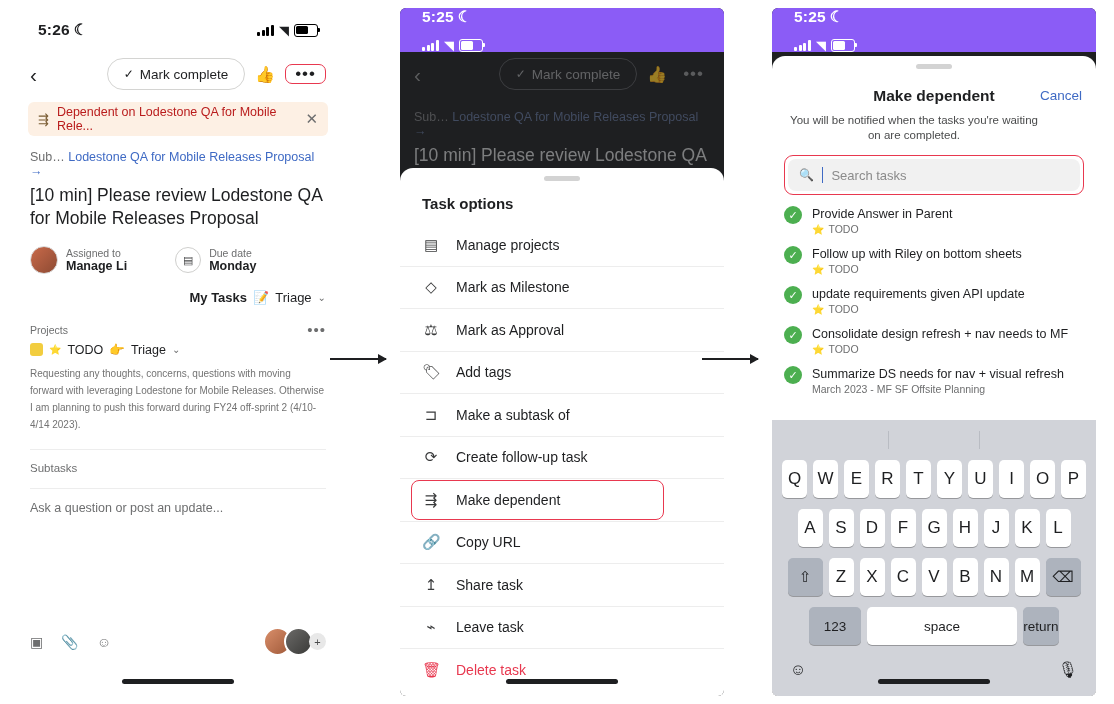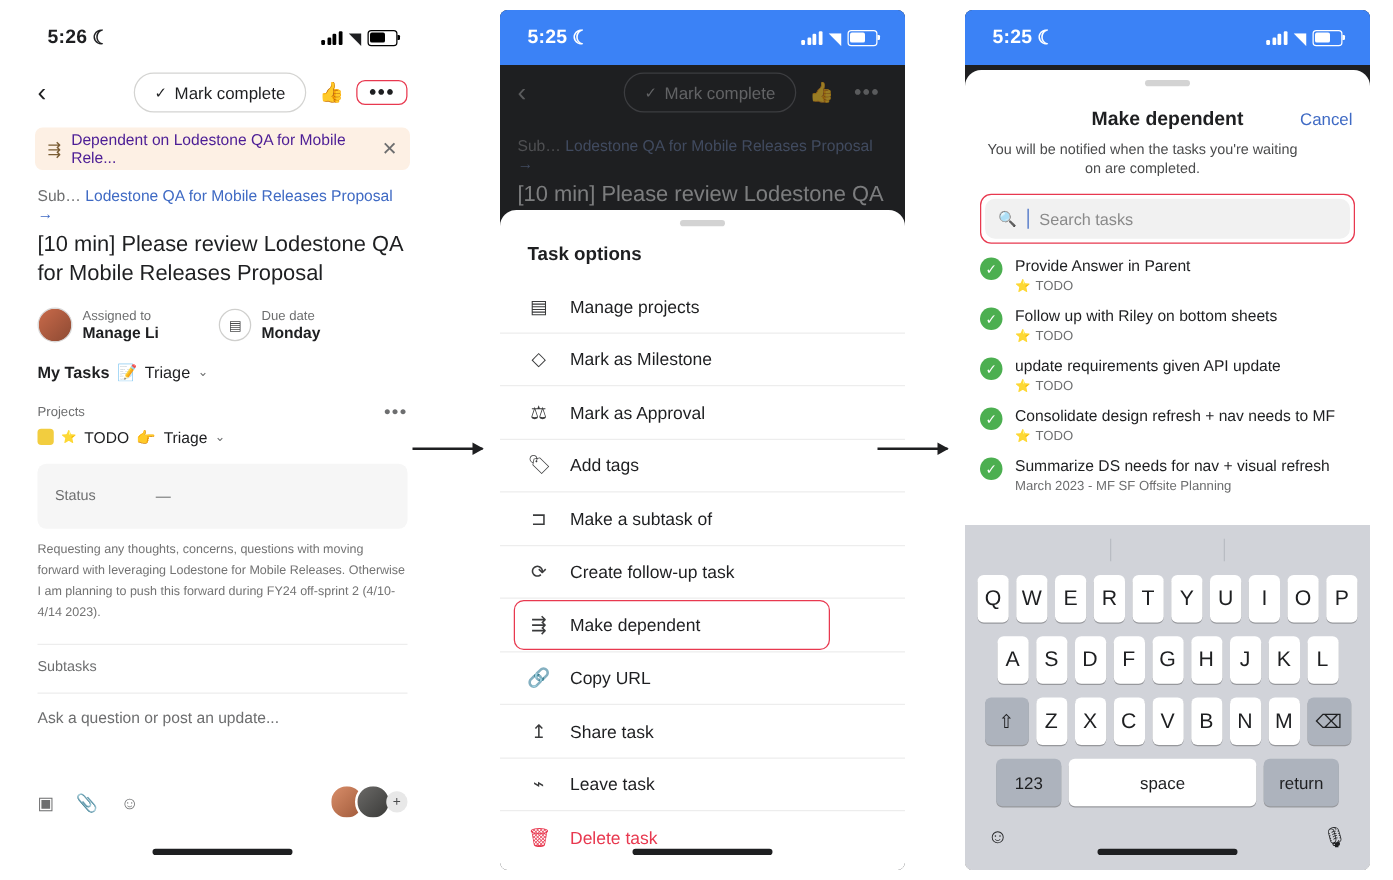--- a/index.html
+++ b/index.html
@@ -13,21 +13,21 @@
   
   .phone{position:absolute;top:8px;width:324px;height:688px;overflow:hidden;}
   .phone1{left:16px;}
   .phone2{left:400px;}
   .phone3{left:772px;}
 
   .screen{position:absolute;inset:0;background:#fff;border-radius:6px;overflow:hidden;}
 
   
   .statusbar{height:44px;display:flex;justify-content:space-between;padding:0 22px;}
-  .statusbar.dark{background:#3b82f6;}
+  .statusbar.dark{background:#8b5cf6;flex-direction:column;}
   .sb-time{font-size:15.5px;font-weight:600;letter-spacing:.2px;display:flex;align-items:center;gap:4px;}
   .sb-right{display:flex;align-items:center;gap:5px;}
   .bars{display:inline-block;width:17px;height:11px;position:relative;}
   .bars i{position:absolute;bottom:0;width:3px;background:#000;border-radius:1px;}
   .bars i:nth-child(1){left:0;height:4px;}
   .bars i:nth-child(2){left:4.5px;height:6px;}
   .bars i:nth-child(3){left:9px;height:8.5px;}
   .bars i:nth-child(4){left:13.5px;height:11px;}
   .dark .bars i{background:#fff;}
   .wifi{font-size:13px;line-height:1;}
@@ -51,38 +51,38 @@
   .check{color:#1e1f21;font-size:12px;}
   .thumb{font-size:16px;color:#6d6e6f;padding:0 2px;}
   .ellipsis-btn{
     border:1.6px solid #e8384f;border-radius:7px;padding:2px 9px;
     font-size:17px;line-height:14px;color:#1e1f21;letter-spacing:1px;
   }
   .dep-banner{
     margin:6px 12px 0;background:#fdf0e4;border-radius:6px;height:34px;
     display:flex;align-items:center;gap:8px;padding:0 10px;font-size:12.5px;color:#7a5c33;
   }
-  .dep-banner .dep-txt{flex:1;color:#4c1d95;}
+  .dep-banner .dep-txt{flex:1;color:#b91c1c;}
   .dep-banner .x{color:#6d6e6f;font-size:15px;}
   .dep-ico{font-size:13px;}
 
   .sub-line{margin:14px 14px 0;font-size:12.5px;color:#6d6e6f;}
   .sub-line a{color:#3f6ac4;text-decoration:none;}
   .task-title{margin:6px 14px 0;font-size:17.5px;line-height:23px;font-weight:400;color:#1e1f21;}
 
   .meta-row{display:flex;gap:10px;margin:16px 14px 0;}
   .meta{display:flex;align-items:center;gap:8px;}
   .avatar{width:26px;height:26px;border-radius:50%;background:linear-gradient(135deg,#c96a4a,#8d4a33);
     border:1px solid #d9d8d8;}
   .cal-ico{width:24px;height:24px;border-radius:50%;border:1px solid #cfcfcd;display:flex;align-items:center;
     justify-content:center;font-size:11px;color:#4a4b4c;}
   .meta-lab{font-size:10.5px;color:#6d6e6f;line-height:12px;}
   .meta-val{font-size:12.5px;color:#1e1f21;font-weight:600;line-height:14px;}
 
-  .mytasks{margin:16px 14px 0;display:flex;align-items:center;gap:6px;font-size:13px;}
+  .mytasks{margin:16px 14px 0;display:flex;align-items:center;gap:6px;font-size:13px;justify-content:flex-end;}
   .mytasks b{font-weight:700;}
   .chev{font-size:10px;color:#6d6e6f;}
 
   .proj-head{margin:16px 14px 0;display:flex;align-items:center;font-size:10.5px;color:#6d6e6f;}
   .proj-head .dots{margin-left:auto;font-size:15px;color:#6d6e6f;letter-spacing:1px;}
   .proj-row{margin:4px 14px 0;display:flex;align-items:center;gap:6px;font-size:12.5px;}
   .sq{width:13px;height:13px;border-radius:3px;background:#f2cd3f;}
 
   .status-card{margin:14px 14px 0;background:#f6f6f6;border-radius:7px;height:52px;display:flex;align-items:center;padding:0 14px;}
   .status-card .lab{font-size:11.5px;color:#6d6e6f;}
@@ -137,21 +137,21 @@
 
   .keyboard{position:absolute;left:0;right:0;bottom:0;height:276px;background:#d1d3d9;border-radius:0 0 6px 6px;}
   .kb-sugg{height:40px;display:flex;align-items:center;justify-content:center;gap:90px;}
   .kb-div{width:1px;height:18px;background:#b9bcc3;}
   .krow{display:flex;justify-content:center;gap:6px;margin-bottom:11px;}
   .key{background:#fff;border-radius:5px;width:25px;height:38px;display:flex;align-items:center;justify-content:center;
     font-size:17px;color:#1e1f21;box-shadow:0 1px 0 rgba(0,0,0,.28);}
   .key.wide{width:35px;background:#adb3bd;font-size:15px;}
   .key.num{width:52px;background:#adb3bd;font-size:13.5px;}
   .key.space{width:150px;font-size:13.5px;}
-  .key.ret{width:60px;background:#adb3bd;font-size:13.5px;}
+  .key.ret{width:36px;background:#adb3bd;font-size:13.5px;}
   .kb-bottom{display:flex;align-items:center;justify-content:space-between;padding:4px 18px 0;font-size:16px;color:#1e1f21;}
 
   
   .arrow{position:absolute;height:2px;background:#1e1f21;}
   .arrow:after{content:"";position:absolute;right:-1px;top:-4px;border-left:9px solid #1e1f21;
     border-top:5px solid transparent;border-bottom:5px solid transparent;}
 </style>
 </head>
 <body>
 
@@ -232,24 +232,20 @@
       </div>
       <div class="proj-row">
         <span class="sq"></span>
         <span class="star">⭐</span>
         <span>TODO</span>
         <span>👉</span>
         <span>Triage</span>
         <span class="chev">⌄</span>
       </div>
 
-      <div class="status-card">
-        <span class="lab">Status</span>
-        <span class="dash">—</span>
-      </div>
 
       <div class="desc">Requesting any thoughts, concerns, questions with moving forward with leveraging Lodestone for Mobile Releases. Otherwise I am planning to push this forward during FY24 off-sprint 2 (4/10-4/14 2023).</div>
 
       <div class="divider"></div>
       <div class="subtasks-lab">Subtasks</div>
       <div class="divider"></div>
       <div class="ask">Ask a question or post an update...</div>
 
       <div class="bottom-bar">
         <span class="bb-ico">▣</span>

